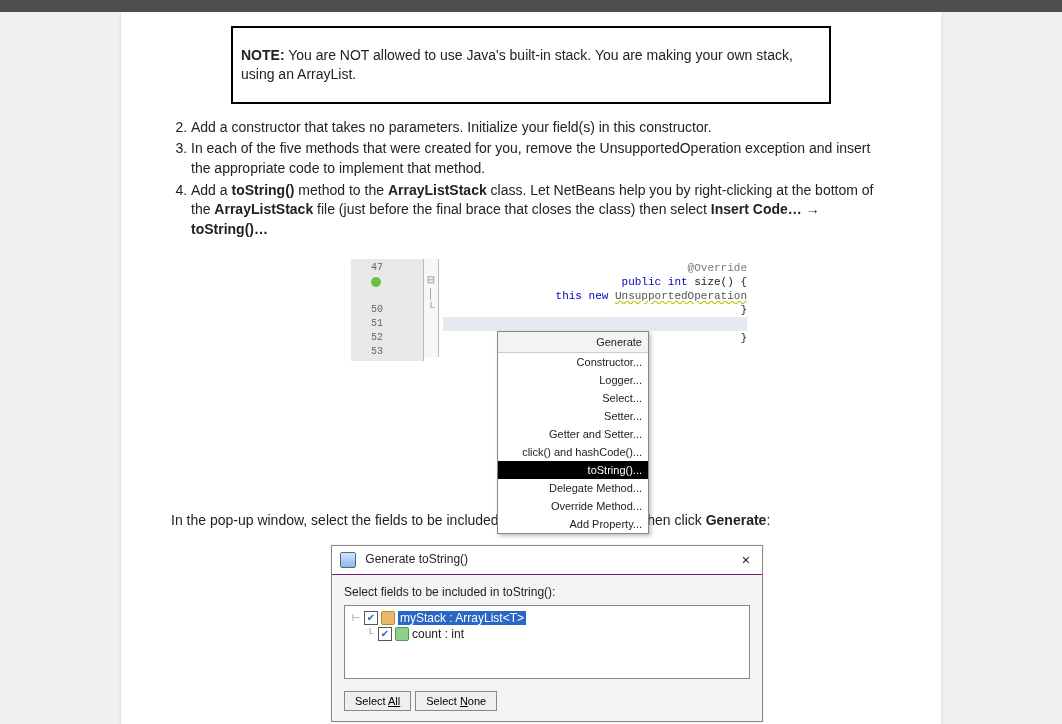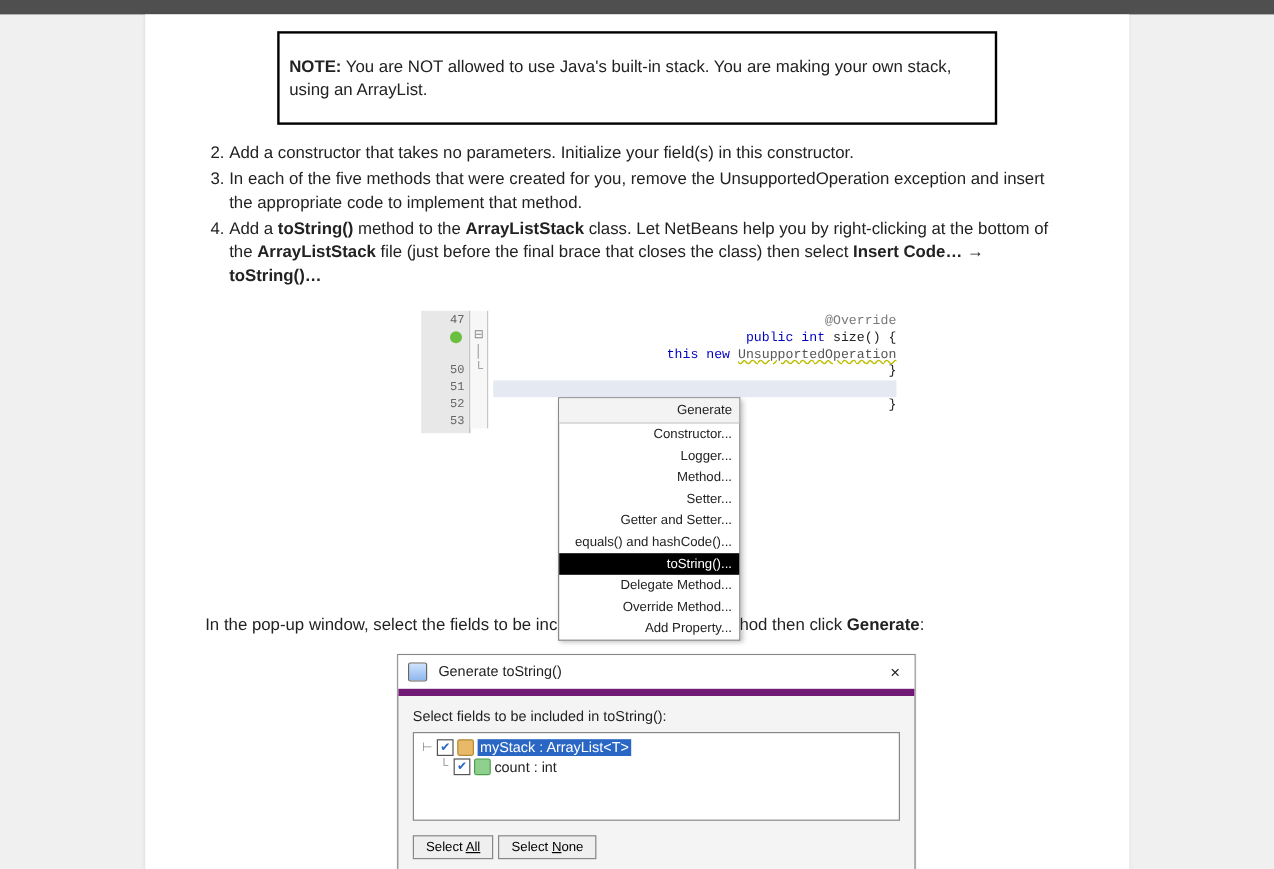--- a/index.html
+++ b/index.html
@@ -52,22 +52,21 @@
     display: flex;
     align-items: flex-start;
   }
   .gutter {
     width: 32px;
     background: #e8e8e8;
     border-right: 1px solid #bbb;
     font-family: "Courier New", monospace;
     font-size: 10px;
     color: #666;
-    text-align: right;
-    padding: 2px 4px;
+    padding: 2px 20px;
     line-height: 14px;
   }
   .gutter .num { height:14px; }
   .gutter .ico { display:inline-block; width:10px; height:10px; border-radius:50%; background:#6abf40; margin-right:2px; vertical-align:middle;}
   .fold-col {
     width: 14px;
     background: #f7f7f7;
     border-right: 1px solid #bbb;
     font-size:10px;
     color:#888;
@@ -126,21 +125,21 @@
     background:#f4f4f4;
     font-size:12px;
     box-shadow: 0 0 1px rgba(0,0,0,0.2);
   }
   .dialog .titlebar {
     display:flex;
     align-items:center;
     justify-content:space-between;
     padding:6px 8px;
     background:#fff;
-    border-bottom:6px solid #701a75;
+    border-bottom:1px solid #701a75;
   }
   .dialog .titlebar .ticon {
     display:inline-block;
     width:14px;height:14px;
     border:1px solid #666;
     border-radius:2px;
     margin-right:6px;
     background: linear-gradient(#cfe3ff,#8fb7ee);
     vertical-align:middle;
   }
@@ -248,24 +247,24 @@
           <div class="line">    <span class="kw-blue">this new </span><span class="kw-excep">UnsupportedOperation</span></div>
           <div class="line">}</div>
           <div class="line hl-line">&nbsp;</div>
           <div class="line">}</div>
           <div class="line">&nbsp;</div>
 
           <div class="ctx-menu">
             <div class="hdr">Generate</div>
             <div class="item">Constructor...</div>
             <div class="item">Logger...</div>
-            <div class="item">Method...</div>
+            <div class="item">Select...</div>
             <div class="item">Setter...</div>
             <div class="item">Getter and Setter...</div>
-            <div class="item">equals() and hashCode()...</div>
+            <div class="item">click() and hashCode()...</div>
             <div class="item sel">toString()...</div>
             <div class="item">Delegate Method...</div>
             <div class="item">Override Method...</div>
             <div class="item">Add Property...</div>
           </div>
         </div>
       </div>
     </div>
 
     <div style="height:130px"></div>

